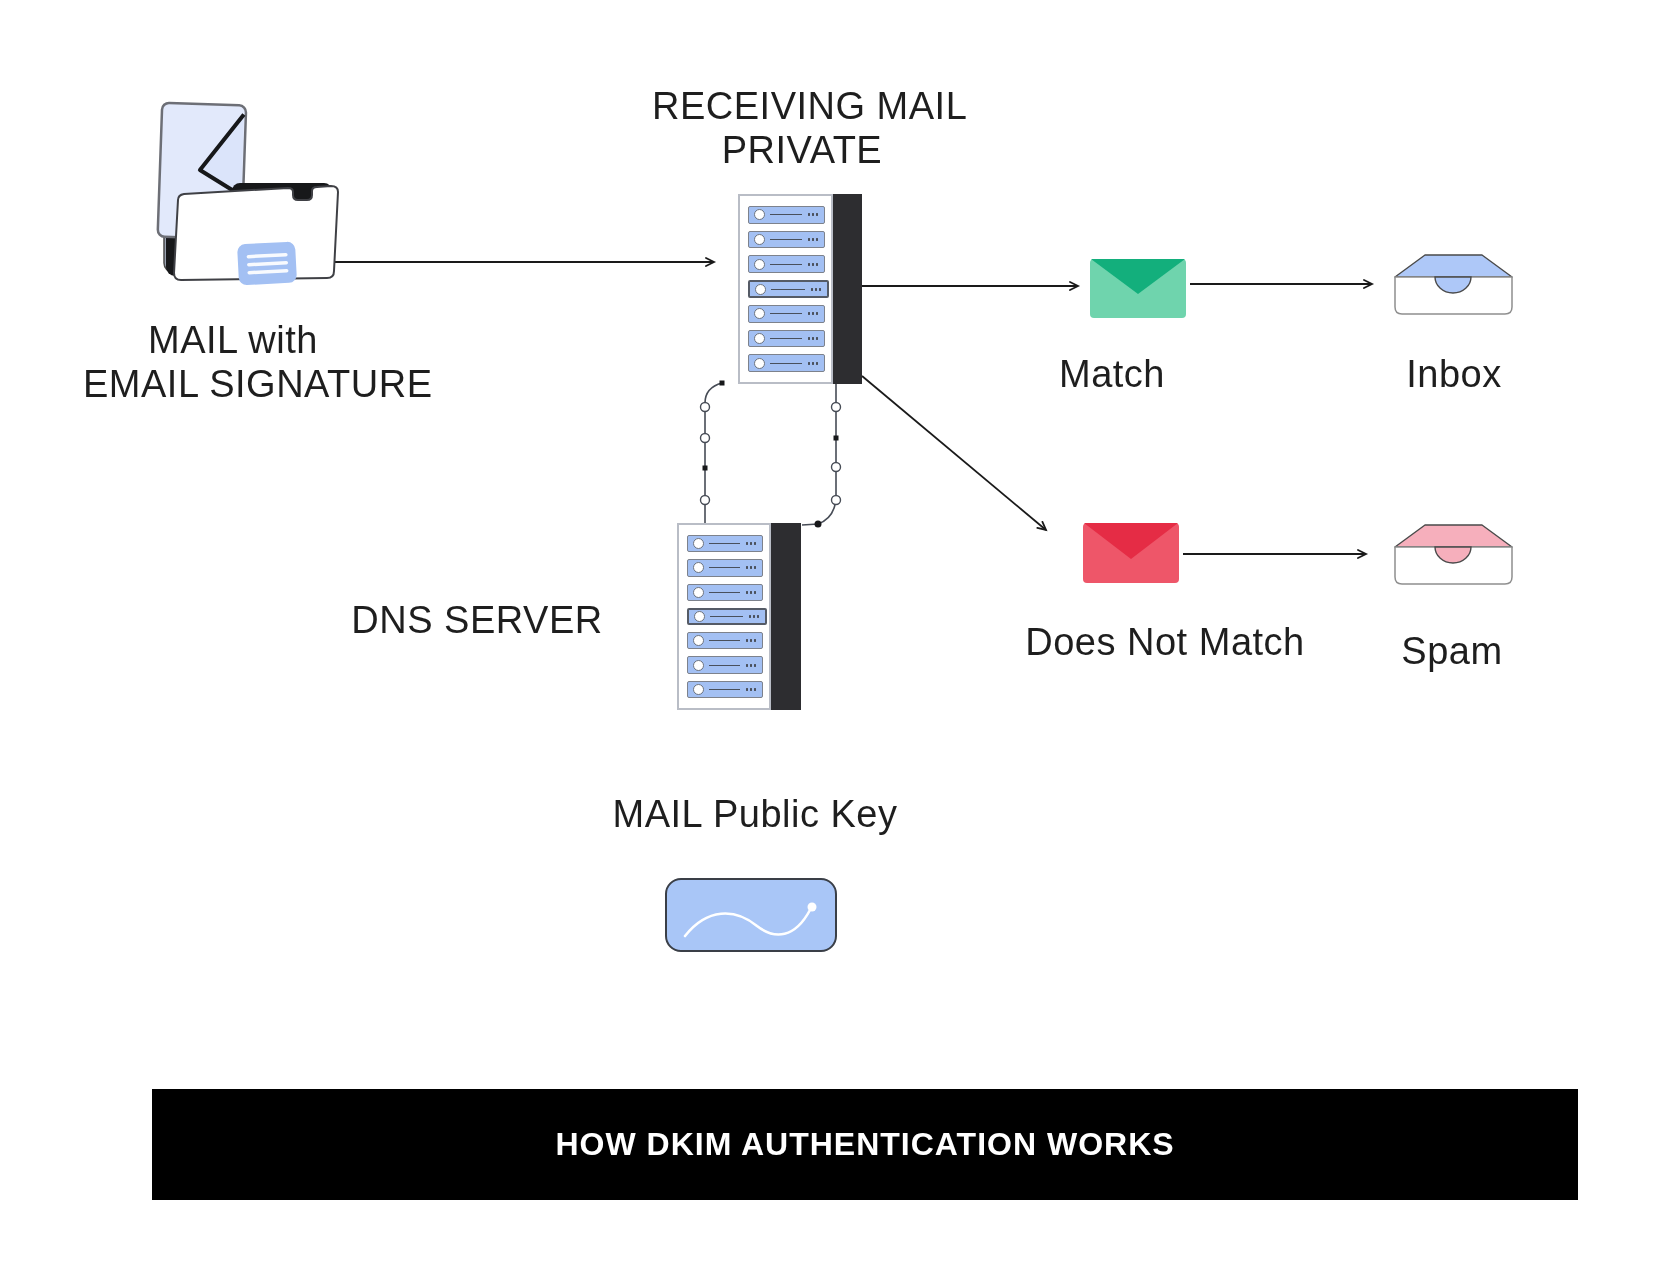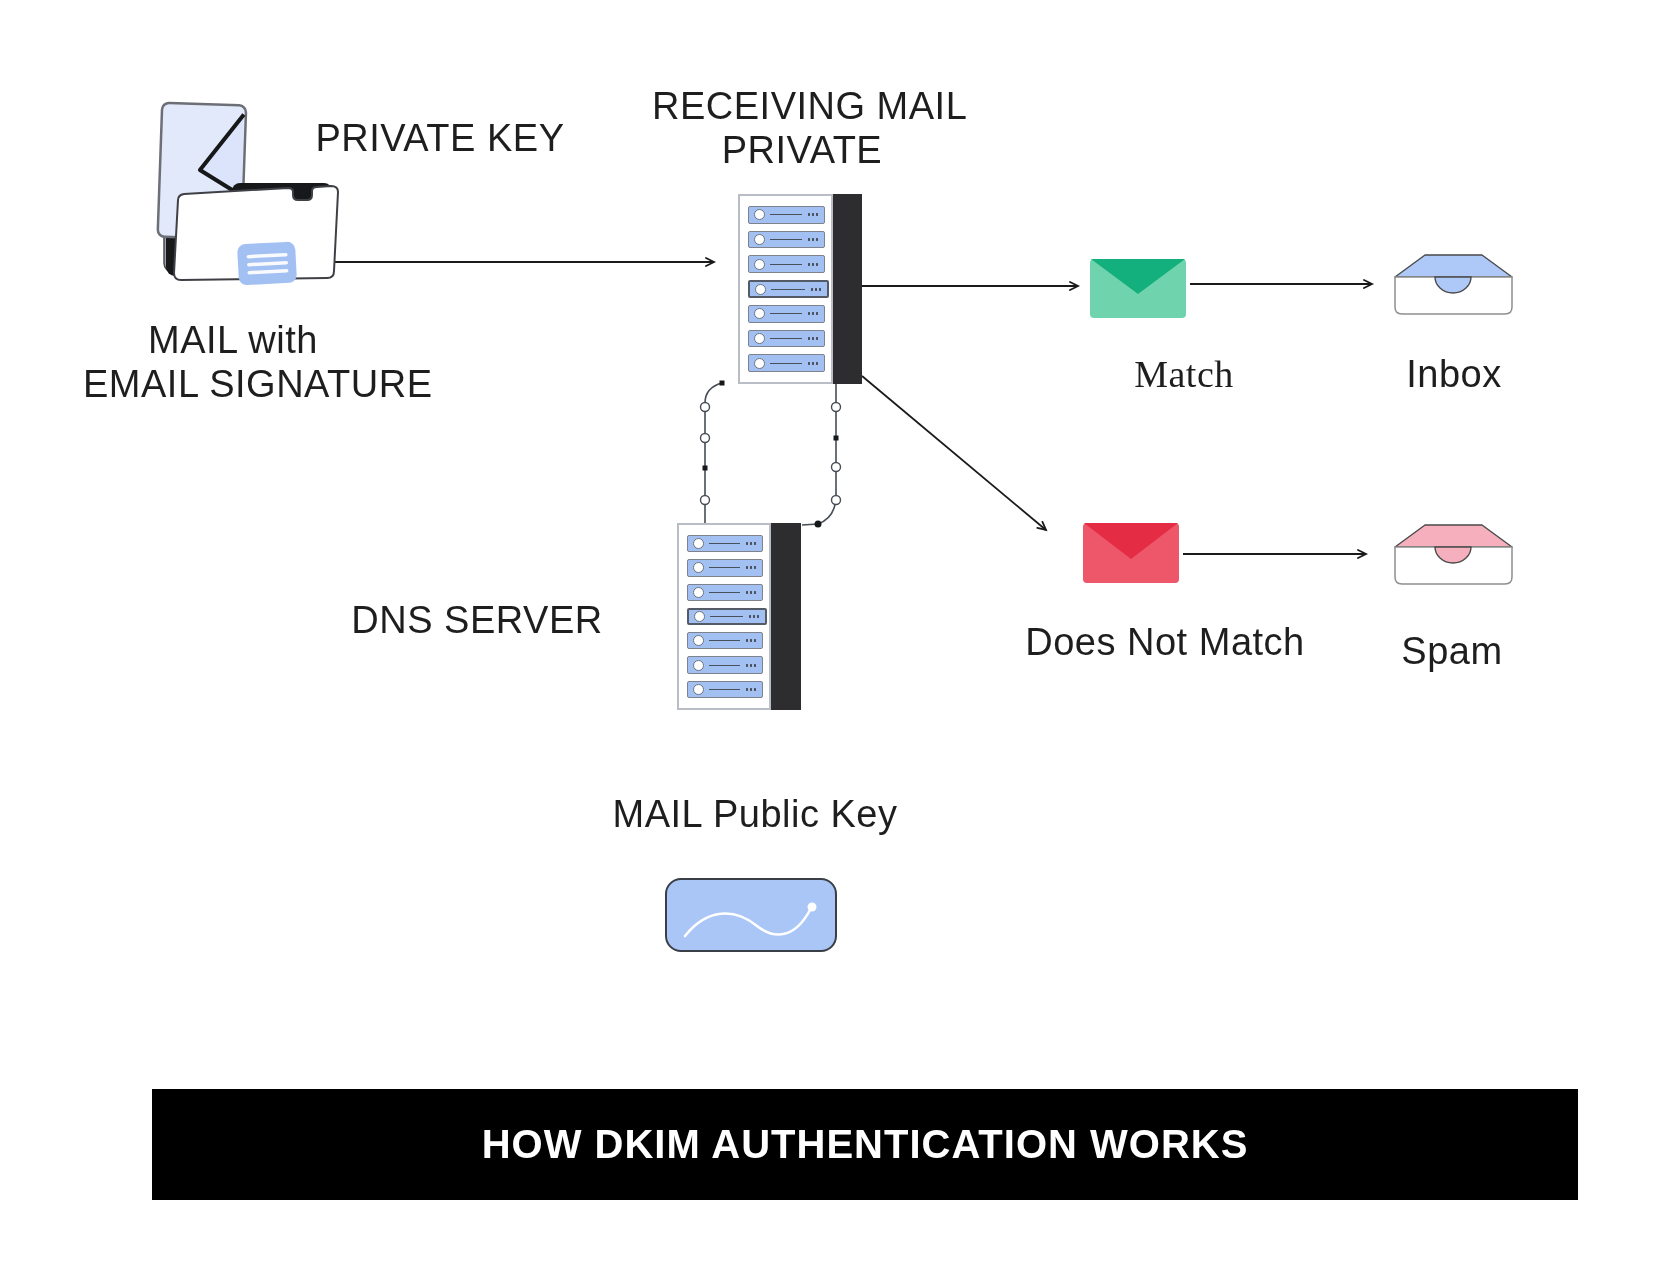--- a/index.html
+++ b/index.html
@@ -39,21 +39,21 @@
   .key-chip{
     position:absolute;left:665px;top:878px;width:172px;height:74px;
     background:#a9c6f7;border:2px solid #3a3f47;border-radius:16px;box-sizing:border-box;
   }
   
   .banner{
     position:absolute;left:152px;top:1089px;width:1426px;height:111px;background:#000000;
     display:flex;align-items:center;justify-content:center;
   }
   .banner-title{
-    color:#ffffff;font-weight:bold;font-size:40px;letter-spacing:1px;white-space:nowrap;
+    color:#ffffff;font-weight:bold;font-size:32px;letter-spacing:1px;white-space:nowrap;
   }
 </style>
 </head>
 <body>
 
 <div class="canvas">
 
   <svg class="abs" style="left:0;top:0" width="1676" height="1262" viewBox="0 0 1676 1262">
     <defs>
       <marker id="arrow" markerWidth="12" markerHeight="12" refX="9" refY="5" orient="auto" markerUnits="userSpaceOnUse">
@@ -210,37 +210,36 @@
     <path d="M48 28 A 18 16 0 0 0 84 28 Z" fill="#f6afbc" stroke="#4a4a4a" stroke-width="1.4"></path>
   </svg>
 
   <div class="key-chip">
     <svg width="168" height="70" viewBox="0 0 168 70">
       <path d="M18 56 C 40 28 68 28 90 46 C 108 60 128 58 143 30" fill="none" stroke="#ffffff" stroke-width="2.6" stroke-linecap="round"></path>
       <circle cx="145" cy="27" r="4.5" fill="#ffffff"></circle>
     </svg>
   </div>
 
-  <div class="lbl" style="left:290px;top:116px;">PRIVATE KEY</div>
 
   <div class="lbl" style="left:607px;top:84px;margin-left:45px;">
     <div>RECEIVING MAIL</div>
     <div>PRIVATE</div>
   </div>
 
   <div class="lbl" style="left:83px;top:318px;">
     <div>MAIL with</div>
     <div>EMAIL SIGNATURE</div>
   </div>
 
   <div class="lbl" style="left:327px;top:598px;">DNS SERVER</div>
 
   <div class="lbl" style="left:605px;top:792px;">MAIL Public Key</div>
 
-  <div class="lbl" style="left:1034px;top:352px;font-family:Liberation Serif, serif;">Match</div>
+  <div class="lbl" style="left:962px;top:352px;">Match</div>
 
   <div class="lbl" style="left:1304px;top:352px;">Inbox</div>
 
   <div class="lbl" style="left:1302px;top:629px;">Spam</div>
 
   <div class="lbl" style="left:995px;top:620px;width:340px;">Does Not Match</div>
 
   <div class="banner">
     <div class="banner-title">HOW DKIM AUTHENTICATION WORKS</div>
   </div>

